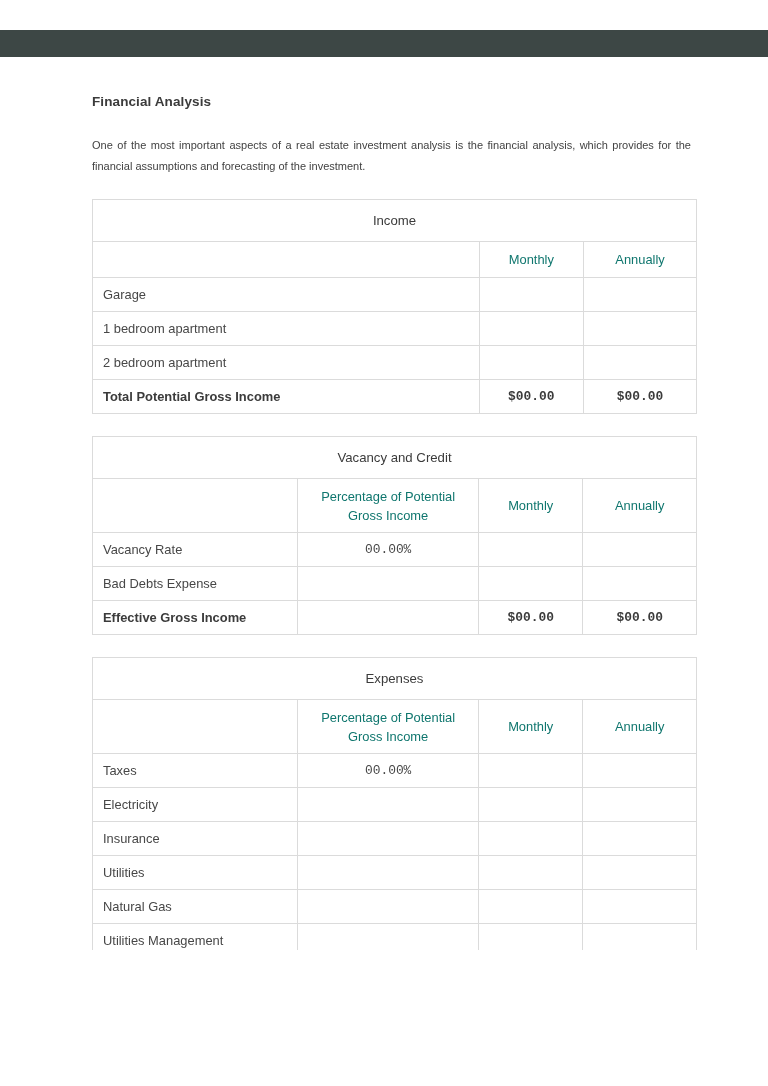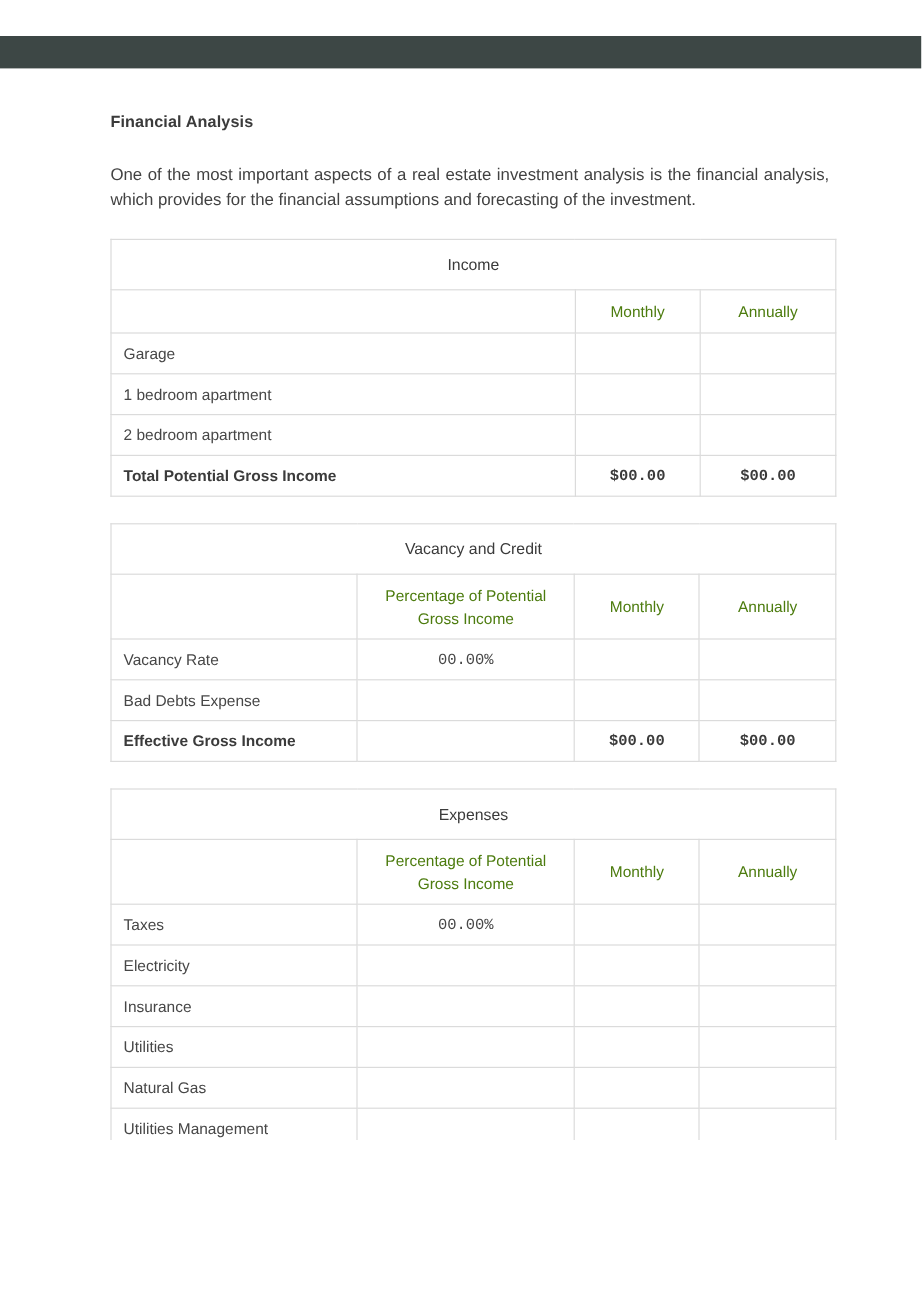--- a/index.html
+++ b/index.html
@@ -28,21 +28,21 @@
   }
   h1.doc-title {
     margin: 94px 0 0 0;
     font-size: 13.5px;
     font-weight: bold;
     color: #3b3b3b;
     letter-spacing: 0.1px;
   }
   p.intro {
     margin: 26px 6px 0 0;
-    font-size: 14px;
+    font-size: 11px;
     line-height: 20.5px;
     color: #424242;
     text-align: justify;
   }
   #tables { margin-top: 23px; }
   table.fin-table {
     border-collapse: collapse;
     table-layout: fixed;
     width: 605px;
   }
@@ -59,21 +59,21 @@
     height: 42px;
     text-align: center;
     font-weight: normal;
     font-size: 13.2px;
     color: #3b3b3b;
   }
   tr.header-row td {
     height: 36px;
     text-align: center;
     line-height: 19px;
-    color: #4d7c0f;
+    color: #0f766e;
   }
   tr.header-row.tall td { height: 54px; }
   tr.data-row td { height: 34px; margin-left: 13px; }
   td.label-cell { text-align: left; }
   td.value-cell { text-align: center; font-family: Liberation Mono, monospace; }
   tr.data-row.bold td { font-weight: bold; color: #3b3b3b; }
 </style>
 </head>
 <body>
 

